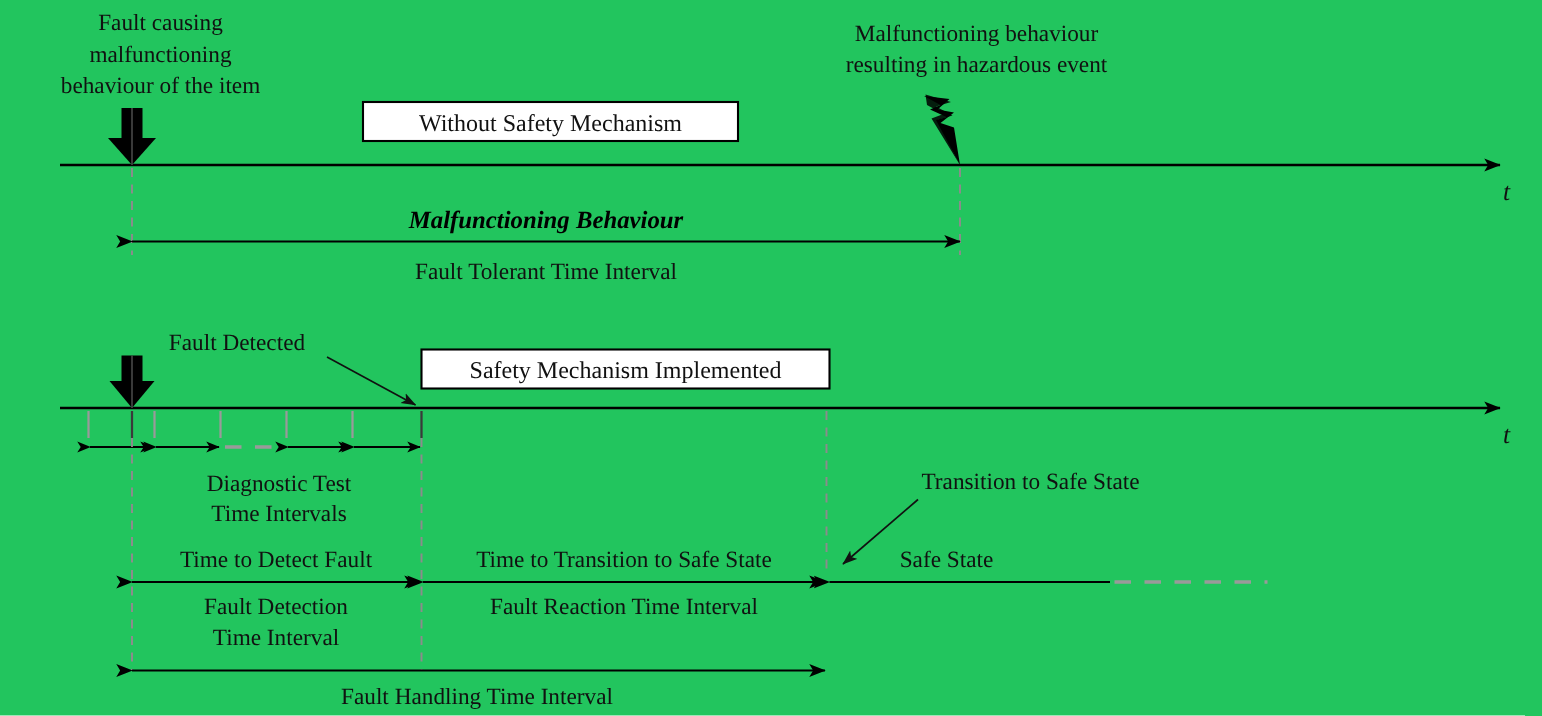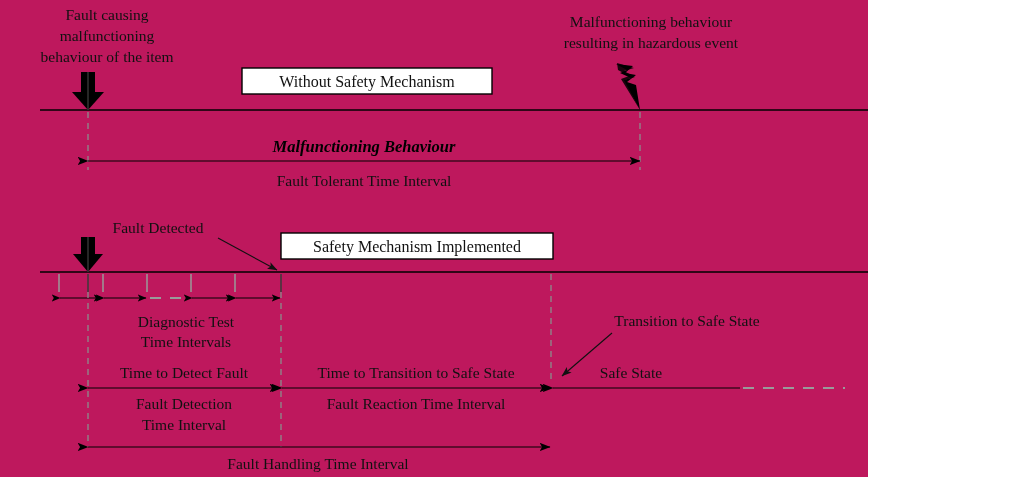--- a/index.html
+++ b/index.html
@@ -2,23 +2,23 @@
 <html><head>
 <meta charset="utf-8">
 <style>
   html, body {
     margin: 0;
     padding: 0;
     background: #ffffff;
   }
   #canvas {
     position: relative;
-    width: 868px;
+    width: 1028px;
     height: 477px;
-    background: #be185d;
+    background: #22c55e;
     font-family: "Liberation Serif", "DejaVu Serif", serif;
     overflow: hidden;
   }
   svg#diagram {
     position: absolute;
     left: 0;
     top: 0;
     width: 1028px;
     height: 477px;
   }

